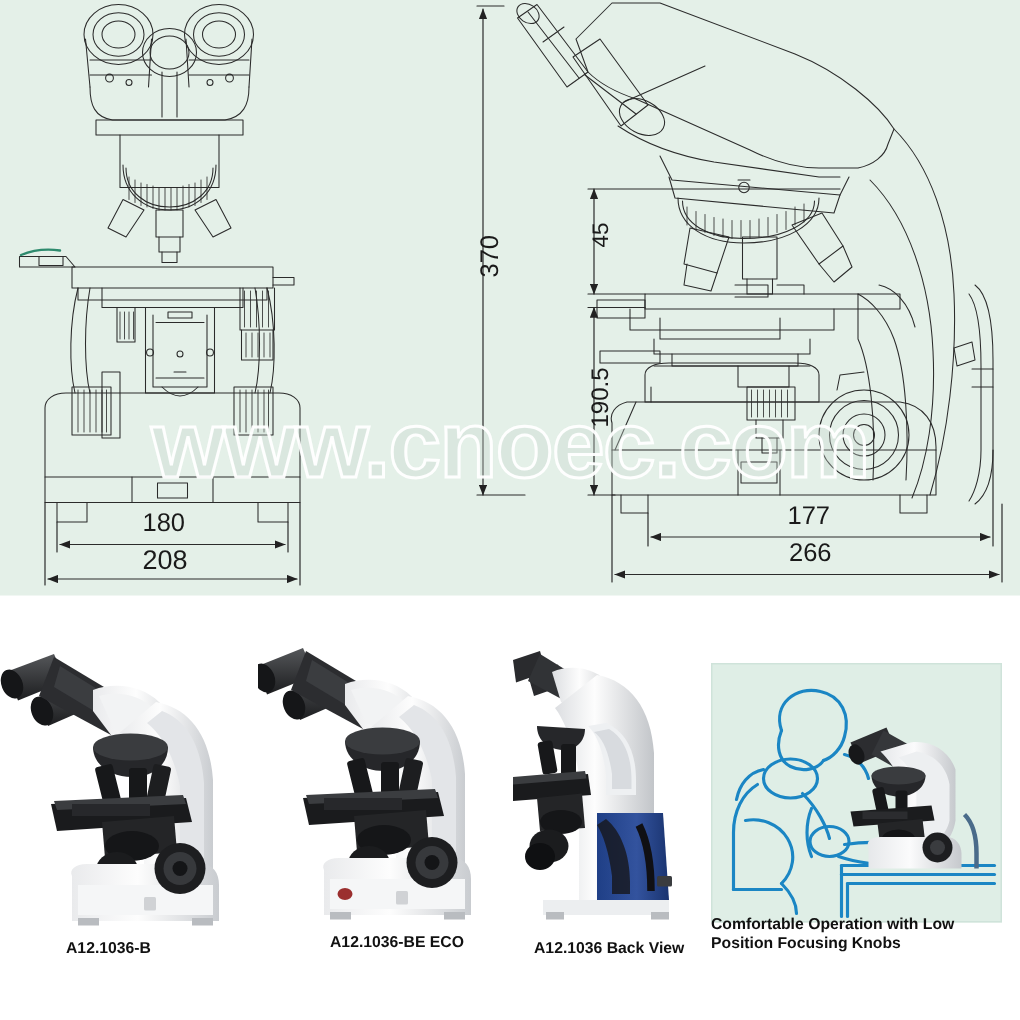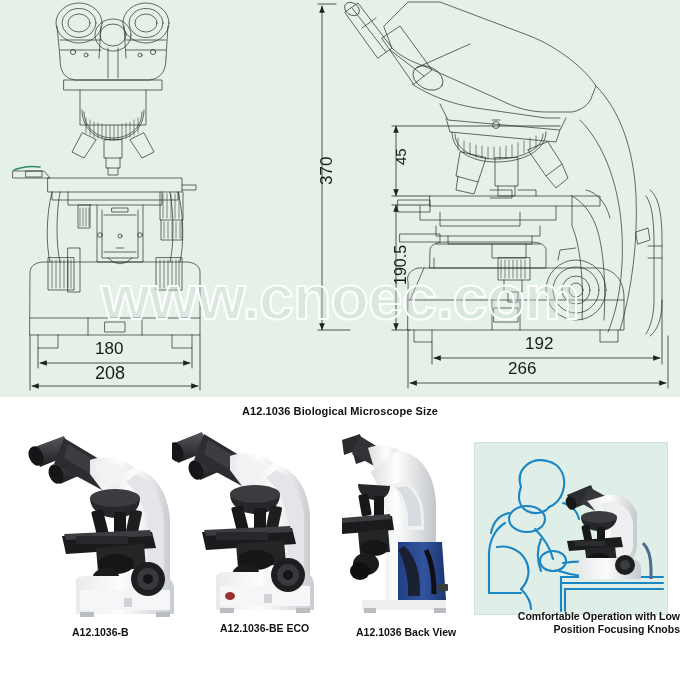--- a/index.html
+++ b/index.html
@@ -310,33 +310,30 @@
       </g>
     </svg>
 
     <div class="dim" style="left:95px;top:339px;font-size:17px;">180</div>
     <div class="dim" style="left:95px;top:363px;font-size:18px;">208</div>
 
     <div class="dim vert" style="left:317px;top:185px;font-size:17px;">370</div>
     <div class="dim vert" style="left:392px;top:165px;font-size:15px;">45</div>
     <div class="dim vert" style="left:392px;top:285px;font-size:16px;">190.5</div>
 
-    <div class="dim" style="left:525px;top:334px;font-size:17px;">192</div>
-    <div class="dim" style="left:508px;top:359px;font-size:17px;">266</div>
+    <div class="dim" style="left:525px;top:334px;font-size:17px;">177</div>
+    <div class="dim" style="left:526px;top:359px;font-size:17px;">266</div>
 
     <div class="watermark">www.cnoec.com</div>
   </div>
 
-  <div class="caption-row">
-    <span class="cap">A12.1036 Biological Microscope Size</span>
-  </div>
 
   <div class="products">
 
-    <div class="prod" style="left:0;top:0;width:175px;height:210px;margin-left:28px;">
+    <div class="prod" style="left:0;top:0;width:175px;height:210px;">
       <svg class="photo" width="175" height="200" viewBox="0 0 175 200">
         <defs>
           <linearGradient id="body1" x1="0" y1="0" x2="1" y2="0">
             <stop offset="0%" stop-color="#e9eaec"></stop>
               <stop offset="45%" stop-color="#fdfdfd"></stop>
             <stop offset="100%" stop-color="#c9ccd0"></stop>
           </linearGradient>
           <linearGradient id="dark1" x1="0" y1="0" x2="0" y2="1">
             <stop offset="0%" stop-color="#55575a"></stop>
               <stop offset="100%" stop-color="#1c1d1f"></stop>
@@ -478,21 +475,21 @@
         <rect x="96" y="160" width="10" height="7" rx="1" fill="#3a3c3f"></rect>
 
         <path d="M12 166 C10 162 14 158 22 158 L98 158 C104 158 108 162 108 168 L108 186 L12 186 Z" fill="url(#body3)" opacity="0"></path>
         <path d="M20 176 L104 176 L104 186 L20 186 Z" fill="#eceef0"></path>
         <rect x="22" y="184" width="12" height="5" fill="#b9bcc0"></rect>
         <rect x="92" y="184" width="12" height="5" fill="#b9bcc0"></rect>
       </svg>
       <span class="plabel" style="left:14px;top:202px;">A12.1036 Back View</span>
     </div>
 
-    <div class="prod" style="left:474px;top:0;width:206px;height:210px;text-align:right;">
+    <div class="prod" style="left:474px;top:0;width:206px;height:210px;">
       <div class="ill-panel" style="left:0;top:18px;">
         <svg width="192" height="171" viewBox="0 0 192 171">
           <defs>
             <linearGradient id="mbody" x1="0" y1="0" x2="1" y2="0">
               <stop offset="0%" stop-color="#e6e8ea"></stop>
                 <stop offset="45%" stop-color="#fbfbfc"></stop>
               <stop offset="100%" stop-color="#c6c9cd"></stop>
             </linearGradient>
           </defs>
 

